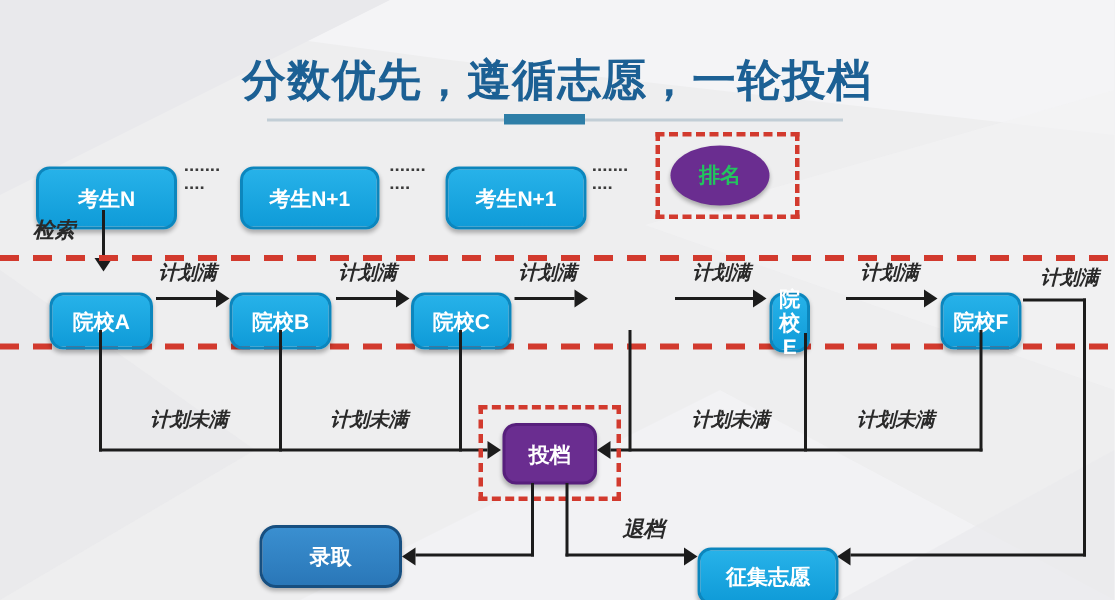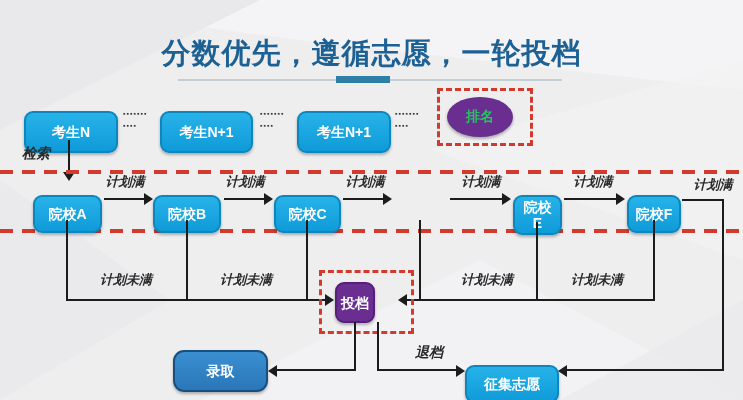--- a/index.html
+++ b/index.html
@@ -97,21 +97,21 @@
 
   <div class="node cyan" style="left:33px;top:182px;width:69px;height:38px;">
     <span>院校A</span>
   </div>
   <div class="node cyan" style="left:153px;top:182px;width:68px;height:38px;">
     <span>院校B</span>
   </div>
   <div class="node cyan" style="left:274px;top:182px;width:67px;height:38px;justify-content:center;">
     <span>院校C</span>
   </div>
-  <div class="node cyan" style="left:513px;top:182px;width:49px;height:40px;">
+  <div class="node cyan" style="left:513px;top:182px;width:27px;height:40px;">
     <span>院校</span>
     <span>E</span>
   </div>
   <div class="node cyan" style="left:627px;top:182px;width:54px;height:38px;">
     <span>院校F</span>
   </div>
 
   <div class="elab" style="left:96px;top:173px;width:58px;">计划满</div>
   <div class="ln" style="left:104px;top:198px;width:40px;height:2px;"></div>
   <div class="ah r" style="left:144px;top:193px;"></div>
@@ -150,21 +150,21 @@
   <div class="elab" style="left:210px;top:271px;width:72px;">计划未满</div>
   <div class="elab" style="left:451px;top:271px;width:72px;">计划未满</div>
   <div class="elab" style="left:561px;top:271px;width:72px;">计划未满</div>
 
   <div class="ln" style="left:66px;top:299px;width:259px;height:2px;"></div>
   <div class="ah r" style="left:325px;top:294px;"></div>
   <div class="ln" style="left:407px;top:299px;width:248px;height:2px;"></div>
   <div class="ah l" style="left:398px;top:294px;"></div>
 
   <div class="rrect" style="left:319px;top:270px;width:95px;height:64px;"></div>
-  <div class="node purple" style="left:335px;top:282px;width:40px;height:41px;align-items:center;">
+  <div class="node purple" style="left:335px;top:282px;width:63px;height:41px;align-items:center;">
     <span>投档</span>
   </div>
 
   <div class="ln" style="left:354px;top:322px;width:2px;height:49px;"></div>
   <div class="ln" style="left:377px;top:322px;width:2px;height:49px;"></div>
   <div class="ln" style="left:277px;top:369px;width:79px;height:2px;"></div>
   <div class="ah l" style="left:268px;top:365px;"></div>
   <div class="ln" style="left:377px;top:369px;width:79px;height:2px;"></div>
   <div class="ah r" style="left:456px;top:365px;"></div>
   <div class="elab" style="left:404px;top:344px;width:50px;font-size:14px;">退档</div>

